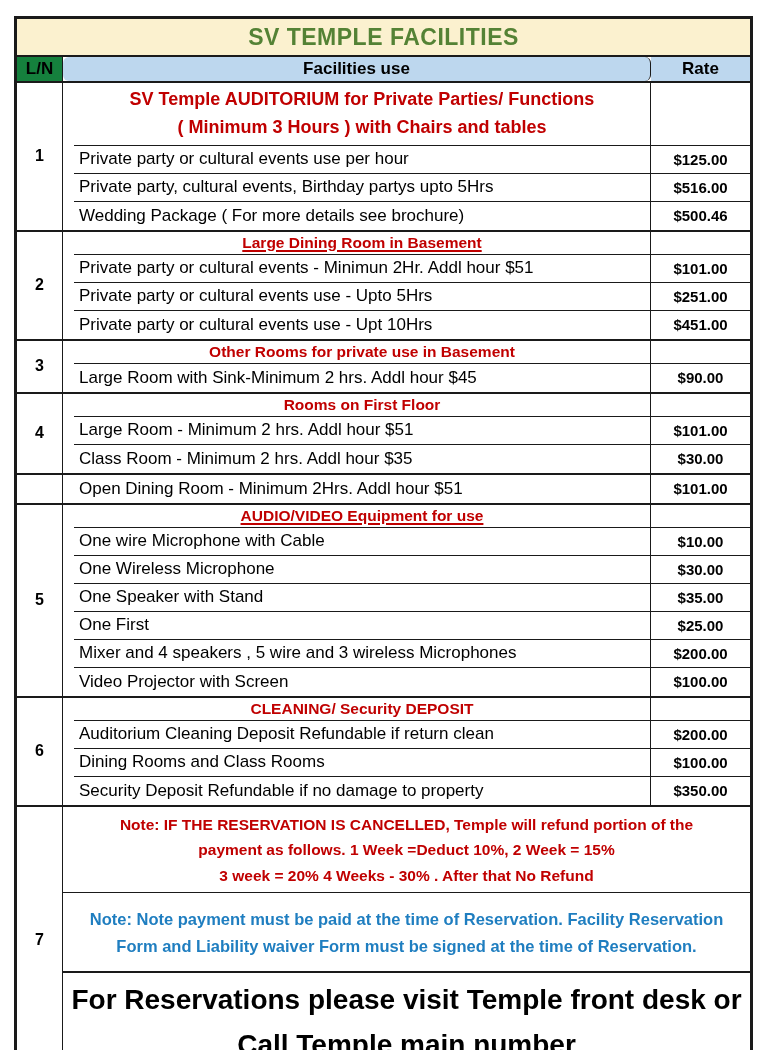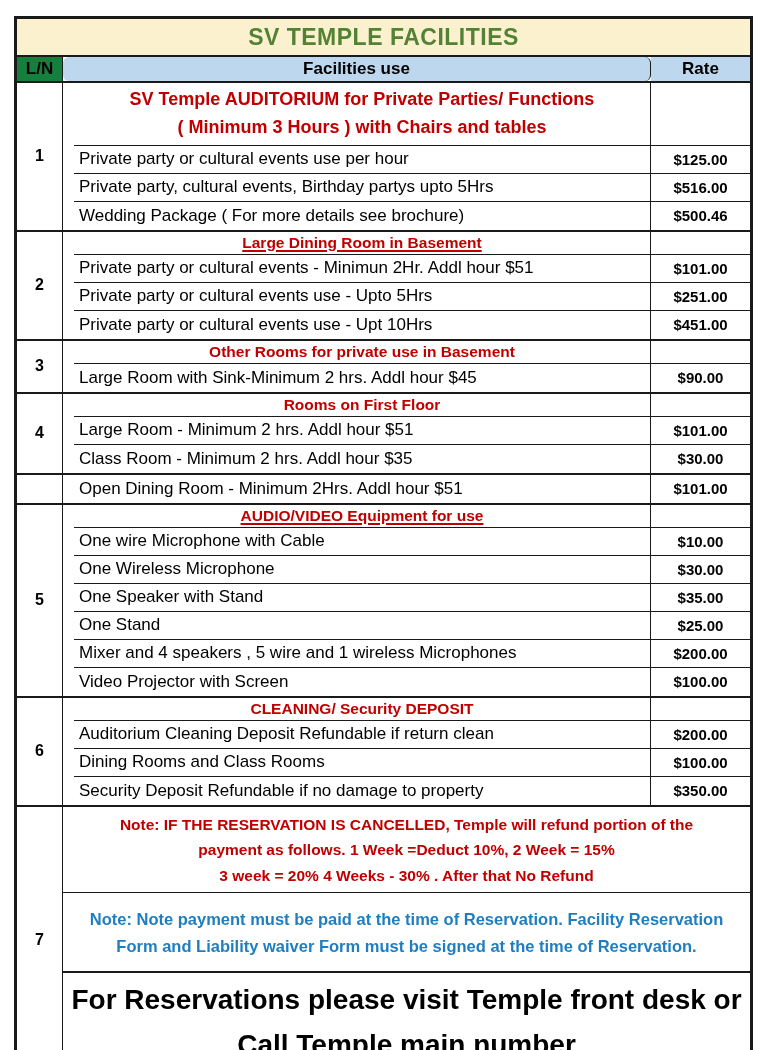--- a/index.html
+++ b/index.html
@@ -269,25 +269,25 @@
             </div>
             <div class="t-row">
               <div class="fac-cell">One Wireless Microphone</div>
               <div class="rate-cell">$30.00</div>
             </div>
             <div class="t-row">
               <div class="fac-cell">One Speaker with Stand</div>
               <div class="rate-cell">$35.00</div>
             </div>
             <div class="t-row">
-              <div class="fac-cell">One Stand</div>
+              <div class="fac-cell">One First</div>
               <div class="rate-cell">$25.00</div>
             </div>
             <div class="t-row">
-              <div class="fac-cell">Mixer and 4 speakers , 5 wire and 1 wireless Microphones</div>
+              <div class="fac-cell">Mixer and 4 speakers , 5 wire and 3 wireless Microphones</div>
               <div class="rate-cell">$200.00</div>
             </div>
             <div class="t-row">
               <div class="fac-cell">Video Projector with Screen</div>
               <div class="rate-cell">$100.00</div>
             </div>
           </div>
         </div>
         <div class="table-group">
           <div class="ln-cell">6</div>

